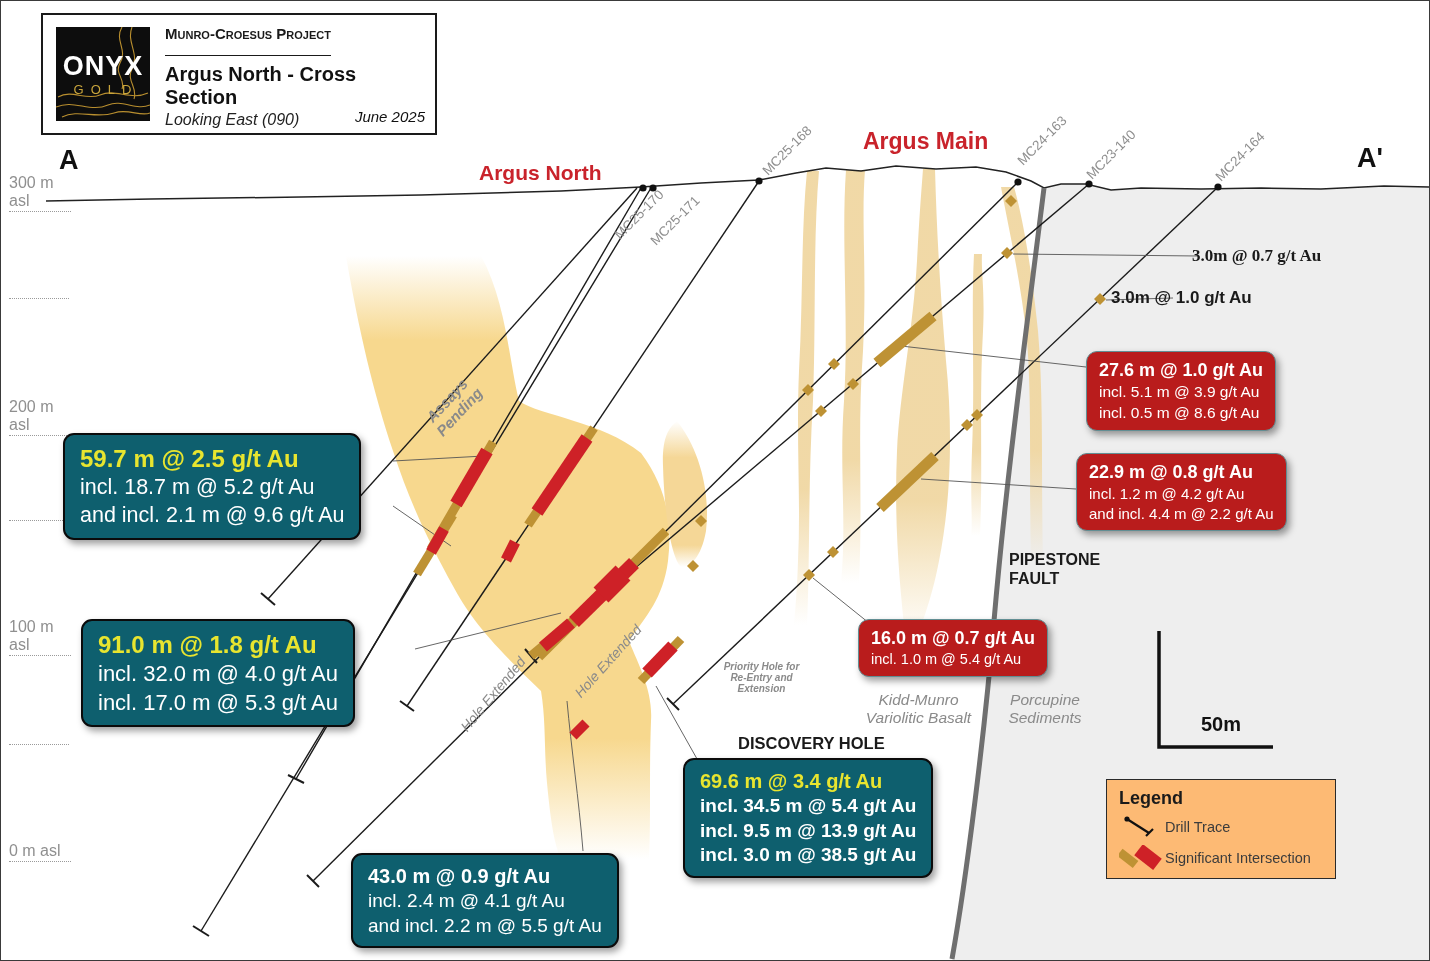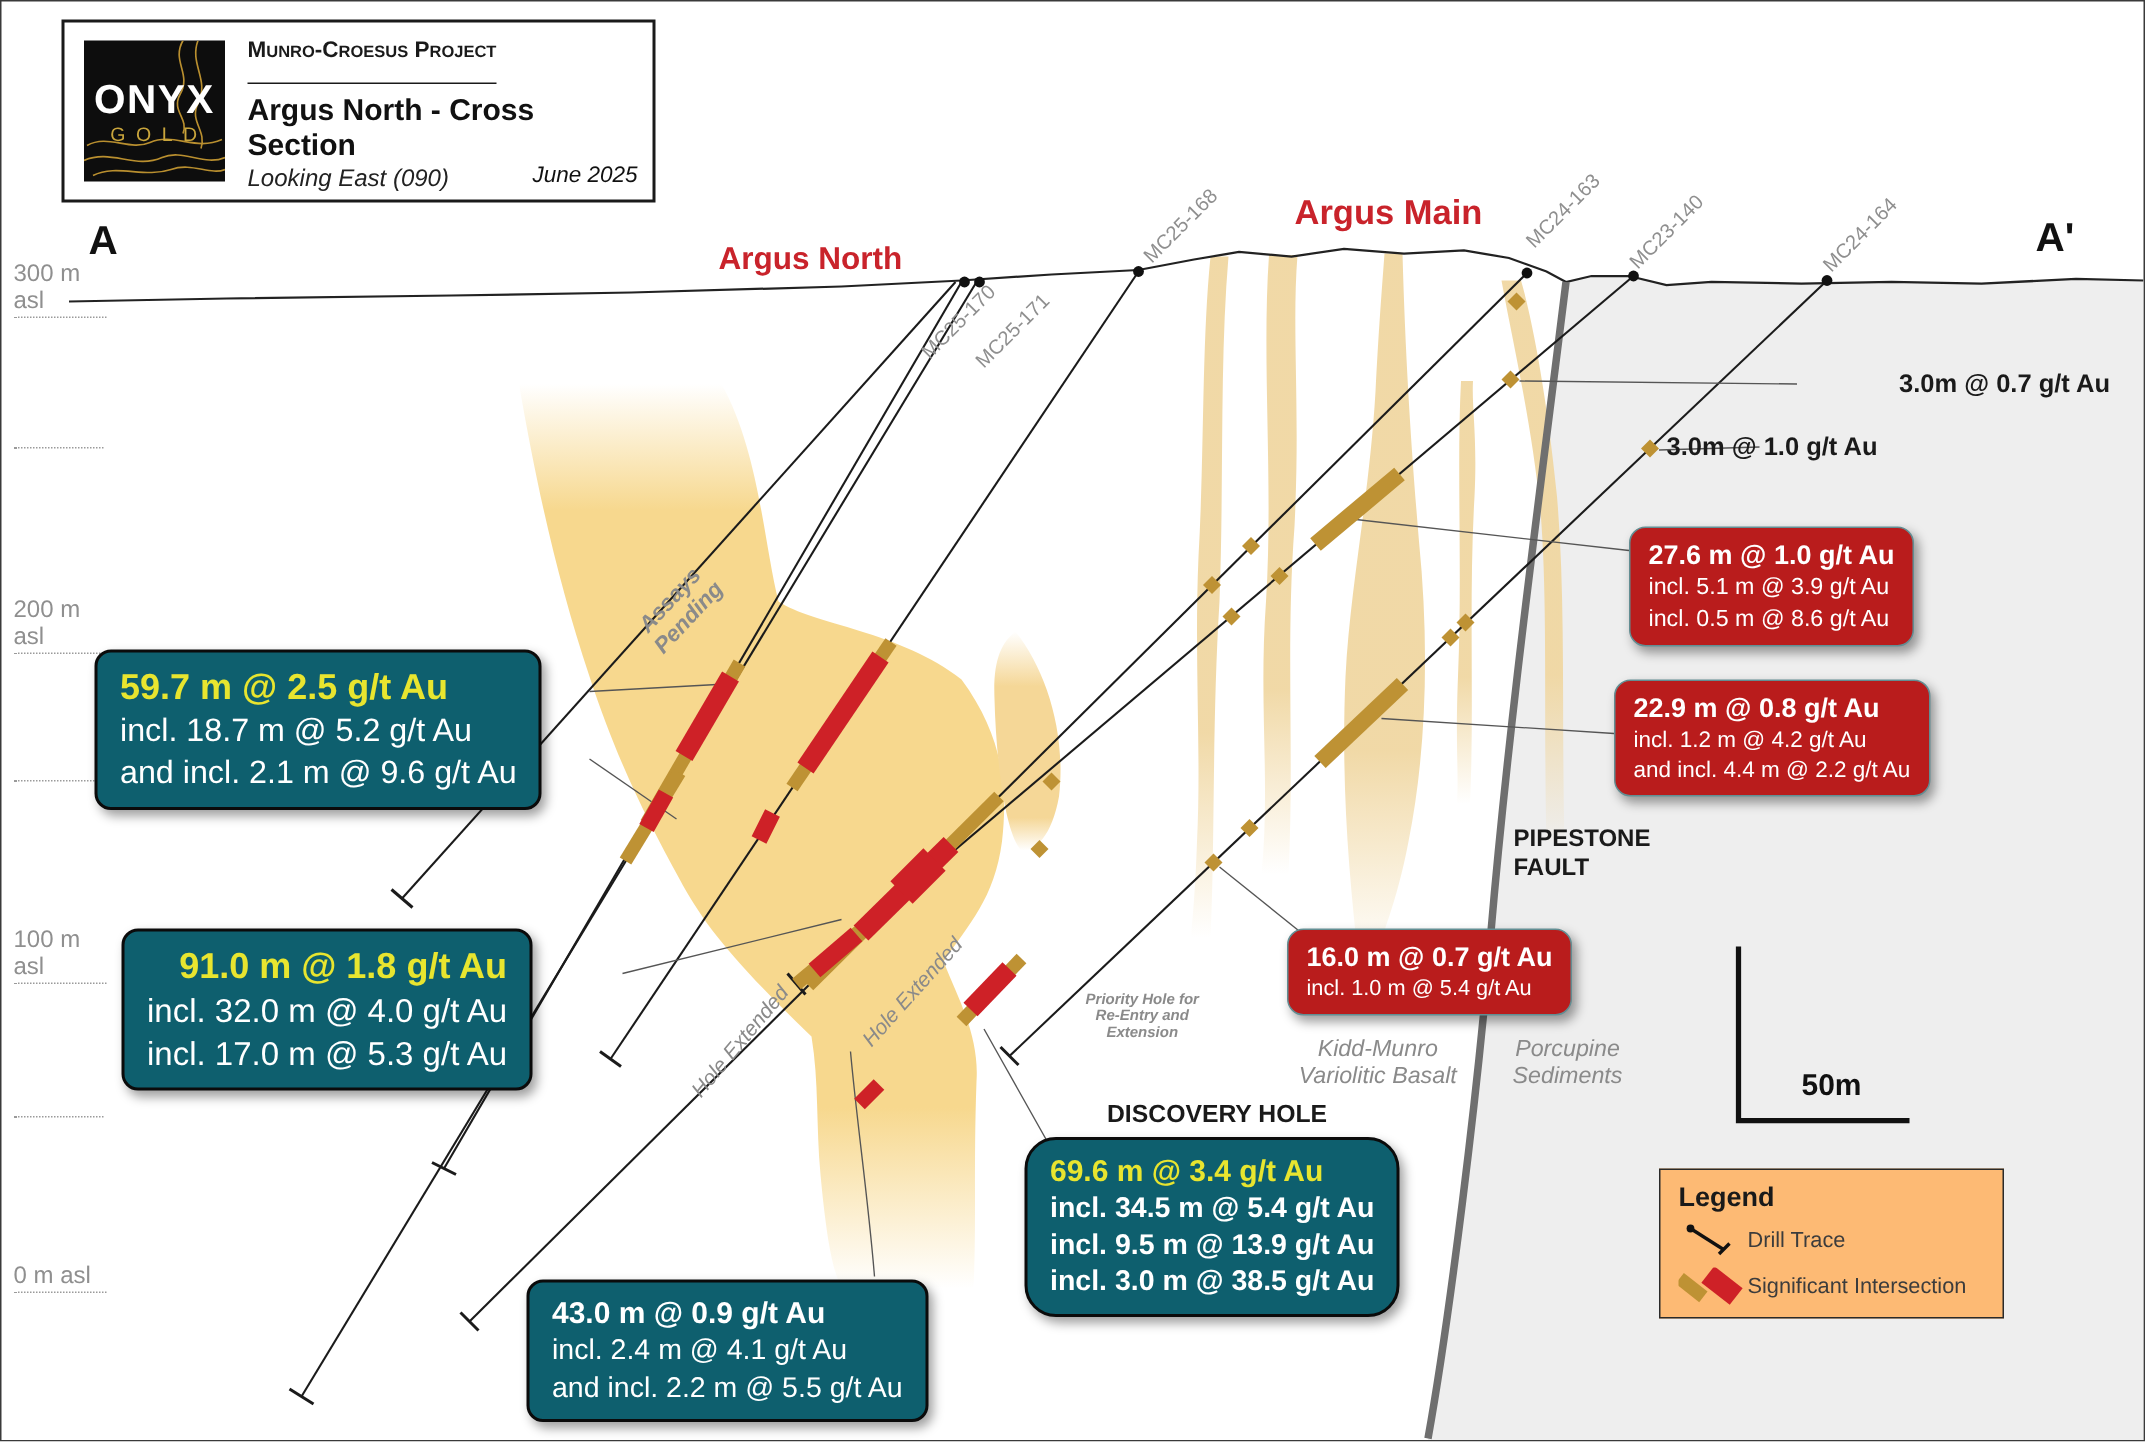--- a/index.html
+++ b/index.html
@@ -261,27 +261,27 @@
     <div>FAULT</div>
   </div>
   <div class="abs black-caps" style="left:737px;top:733px;font-size:16.5px;">DISCOVERY HOLE</div>
 
   <div class="abs box box-dark" style="left:62px;top:432px;">
     <div class="bh bh-yellow b24">59.7 m @ 2.5 g/t Au</div>
     <div class="b215">incl. 18.7 m @ 5.2 g/t Au</div>
     <div class="b215">and incl. 2.1 m @ 9.6 g/t Au</div>
   </div>
 
-  <div class="abs box box-dark" style="left:80px;top:618px;text-align:right;">
+  <div class="abs box box-dark" style="left:80px;top:618px;">
     <div class="bh bh-yellow b24">91.0 m @ 1.8 g/t Au</div>
     <div class="b22">incl. 32.0 m @ 4.0 g/t Au</div>
     <div class="b22">incl. 17.0 m @ 5.3 g/t Au</div>
   </div>
 
-  <div class="abs box box-dark" style="left:682px;top:757px;border-radius:21px;">
+  <div class="abs box box-dark" style="left:682px;top:757px;">
     <div class="bh bh-yellow b20">69.6 m @ 3.4 g/t Au</div>
     <div class="b19 bold">incl. 34.5 m @ 5.4 g/t Au</div>
     <div class="b19 bold">incl. 9.5 m @ 13.9 g/t Au</div>
     <div class="b19 bold">incl. 3.0 m @ 38.5 g/t Au</div>
   </div>
 
   <div class="abs box box-dark" style="left:350px;top:852px;">
     <div class="bh bh-white b20">43.0 m @ 0.9 g/t Au</div>
     <div class="b19">incl. 2.4 m @ 4.1 g/t Au</div>
     <div class="b19">and incl. 2.2 m @ 5.5 g/t Au</div>
@@ -297,21 +297,21 @@
     <div class="bh b18">22.9 m @ 0.8 g/t Au</div>
     <div class="b15">incl. 1.2 m @ 4.2 g/t Au</div>
     <div class="b15">and incl. 4.4 m @ 2.2 g/t Au</div>
   </div>
 
   <div class="abs box box-light" style="left:857px;top:618px;">
     <div class="bh b18">16.0 m @ 0.7 g/t Au</div>
     <div class="b145">incl. 1.0 m @ 5.4 g/t Au</div>
   </div>
 
-  <div class="abs plainassay" style="left:1265px;top:245px;">3.0m @ 0.7 g/t Au</div>
+  <div class="abs plainassay" style="left:1191px;top:245px;font-family:Liberation Serif, serif;">3.0m @ 0.7 g/t Au</div>
   <div class="abs plainassay" style="left:1110px;top:287px;">3.0m @ 1.0 g/t Au</div>
 
   <div class="abs scale-label" style="left:1200px;top:712px;">50m</div>
 
   <div class="abs legend">
     <div class="legend-title">Legend</div>
     <div class="legend-row">
       <svg class="legend-icon" viewBox="0 0 46 26">
         <circle cx="8" cy="5" r="2.6" fill="#111"></circle>
         <line x1="8" y1="5" x2="30" y2="19" stroke="#111" stroke-width="2.2"></line>

